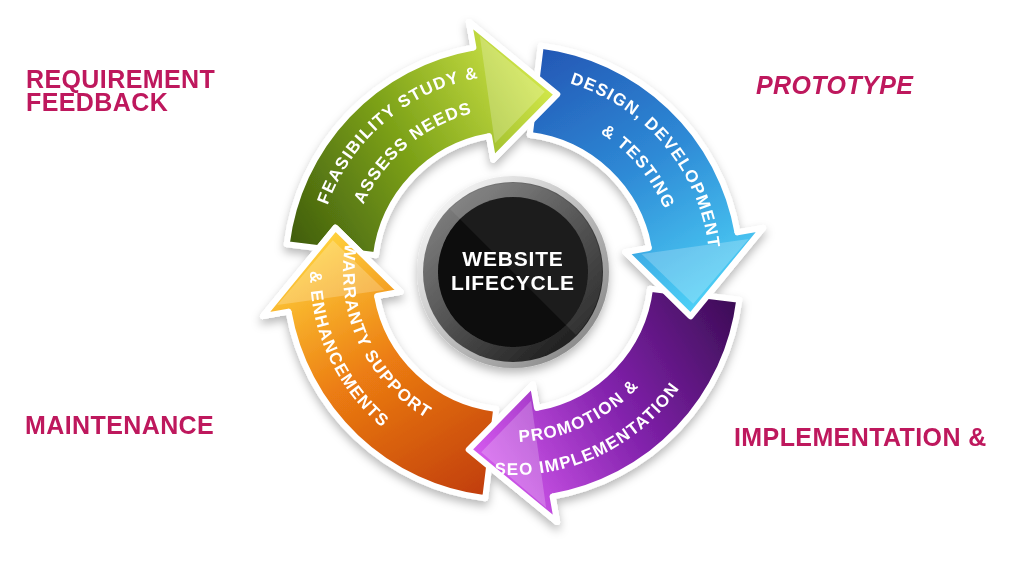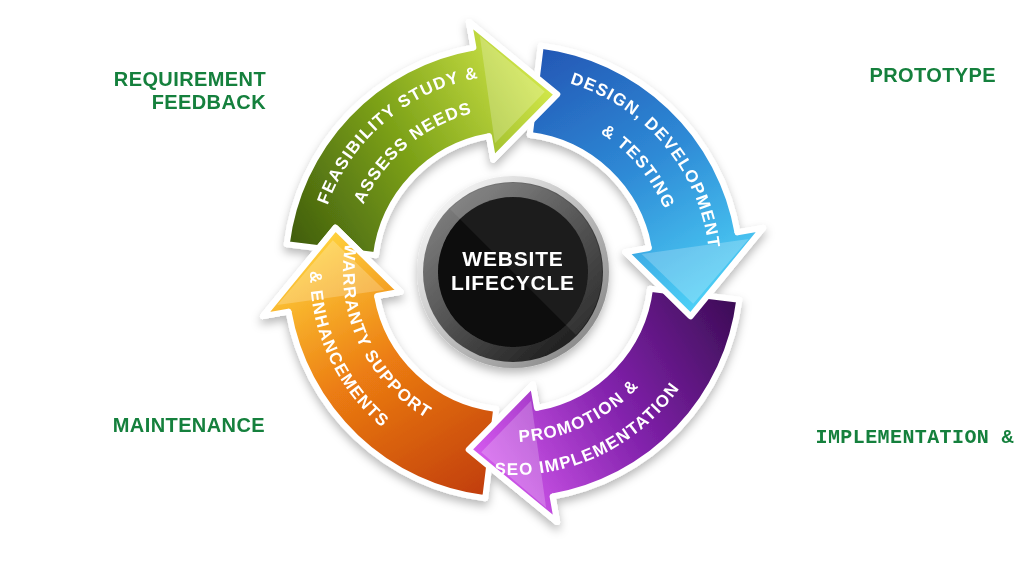--- a/index.html
+++ b/index.html
@@ -2,28 +2,28 @@
 <html><head>
 <meta charset="utf-8">
 <style>
   html,body { margin:0; padding:0; background:#ffffff; }
   .stage {
     position:relative; width:1024px; height:576px; background:#ffffff;
     overflow:hidden; font-family:"Liberation Sans","DejaVu Sans",sans-serif;
   }
   .stage svg { position:absolute; left:0; top:0; display:block; }
   .corner-label {
-    position:absolute; text-align:right; font-weight:bold;
-    font-size:20px; line-height:23px; letter-spacing:0.4px; color:#15803d;
+    position:absolute; text-align:left; font-weight:bold;
+    font-size:25px; line-height:23px; letter-spacing:0.4px; color:#be185d;
   }
   .corner-label span { display:block; }
   .tl { left:26px;  top:68px;  width:240px; }
-  .tr { left:756px; top:64px;  width:240px; }
+  .tr { left:756px; top:74px;  width:240px;font-style:italic; }
   .bl { left:25px;  top:414px; width:240px; }
-  .br { left:734px; top:426px; width:280px;font-family:Liberation Mono, monospace; }
+  .br { left:734px; top:426px; width:280px; }
   .arrow-outline { stroke:#ffffff; stroke-width:6; stroke-linejoin:round; stroke-linecap:round; }
   .head-inset { fill:#ffffff; opacity:0.22; }
   .arc-text { font-size:17px; font-weight:bold; letter-spacing:1.3px; fill:#ffffff; }
   .core-text { font-size:21px; font-weight:bold; letter-spacing:0.8px; fill:#ffffff; text-anchor:middle; }
 </style>
 </head>
 <body>
 
 <div class="stage">
 

